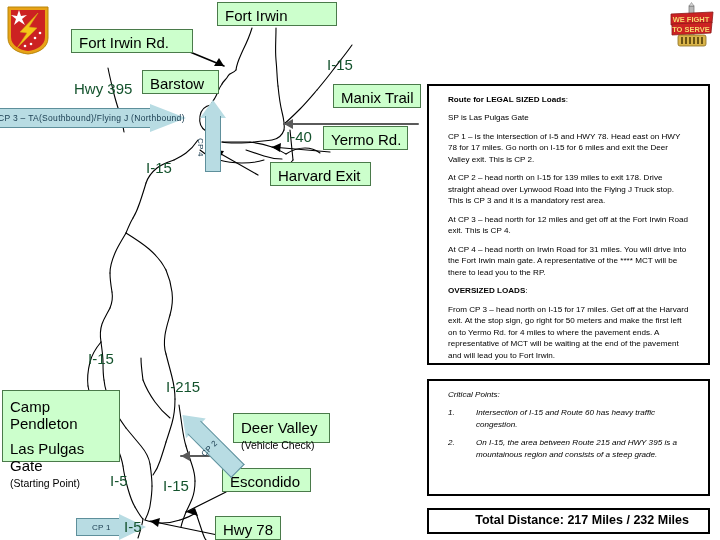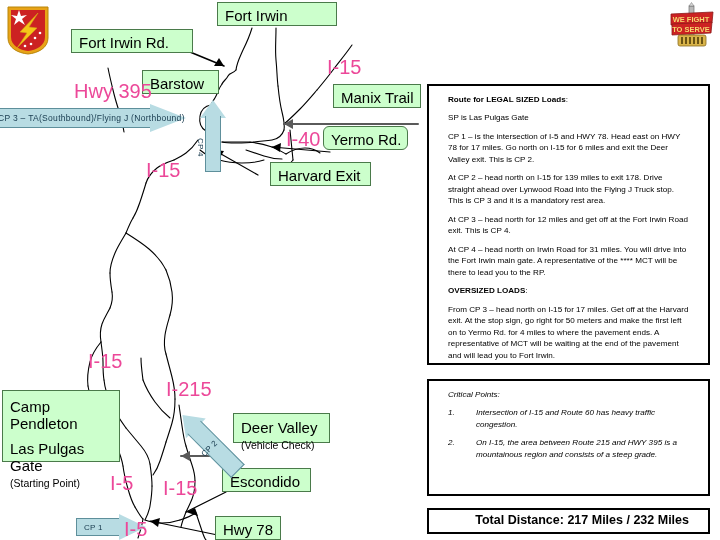--- a/index.html
+++ b/index.html
@@ -58,24 +58,24 @@
   #cp2{left:170px;top:408px;width:80px;height:72px;transform:rotate(0deg);}
   #cp2 .arrow-rot{position:absolute;left:0;top:0;width:80px;height:72px;transform:rotate(45deg);transform-origin:40px 36px;}
   #cp2 .shaft{position:absolute;left:17px;top:26px;width:62px;height:19px;background:#b8dce3;border:1px solid #5e8f9b;border-left:none;box-sizing:border-box;}
   #cp2 .head{position:absolute;left:0;top:21px;width:0;height:0;border-top:14px solid transparent;border-bottom:14px solid transparent;border-right:19px solid #b8dce3;}
   #cp2 .cp-label{left:30px;top:36px;transform:rotate(-45deg);transform-origin:center;font-size:8px;}
 
   
   #cp1{left:76px;top:514px;width:70px;height:26px;}
   #cp1 .body{position:absolute;left:0;top:4px;width:44px;height:18px;background:#b8dce3;border:1px solid #5e8f9b;border-right:none;box-sizing:border-box;}
   #cp1 .head{position:absolute;left:43px;top:0;width:0;height:0;border-top:13px solid transparent;border-bottom:13px solid transparent;border-left:27px solid #b8dce3;}
-  #cp1 .cp-label{left:8px;top:9px;}
-
-  
-  .rlabel{position:absolute;font-size:20px;color:#ec4899;white-space:nowrap;}
+  #cp1 .cp-label{left:16px;top:9px;}
+
+  
+  .rlabel{position:absolute;font-size:15px;color:#14532d;white-space:nowrap;}
 
   
   .panel{
     position:absolute;
     background:#ffffff;
     border:2px solid #000;
     box-sizing:border-box;
     padding:8px 19px;
     font-size:8.1px;
     line-height:1.42;
@@ -210,21 +210,21 @@
     </div>
 
     <div class="gbox" id="box-barstow" style="left:142px;top:70px;width:77px;height:24px;">
       <span>Barstow</span>
     </div>
 
     <div class="gbox" id="box-manix-trail" style="left:333px;top:84px;width:88px;height:24px;">
       <span>Manix Trail</span>
     </div>
 
-    <div class="gbox" id="box-yermo-rd" style="left:323px;top:126px;width:85px;height:24px;border-radius:6px;">
+    <div class="gbox" id="box-yermo-rd" style="left:323px;top:126px;width:85px;height:24px;">
       <span>Yermo Rd.</span>
     </div>
 
     <div class="gbox" id="box-harvard-exit" style="left:270px;top:162px;width:101px;height:24px;">
       <span>Harvard Exit</span>
     </div>
 
     <div class="gbox multi" id="box-deer-valley" style="left:233px;top:413px;width:97px;height:30px;padding-top:5px;">
       <span>Deer Valley</span>
       <span class="sub">(Vehicle Check)</span>

